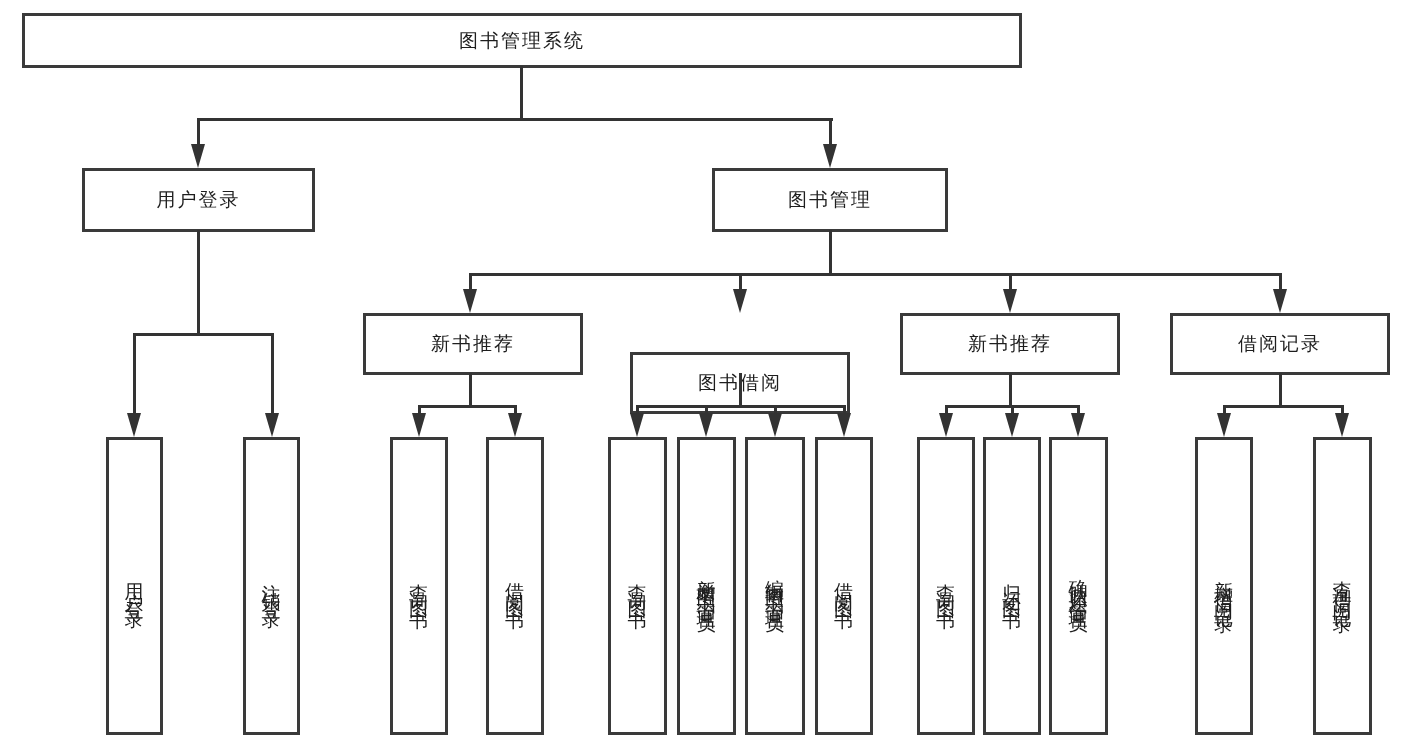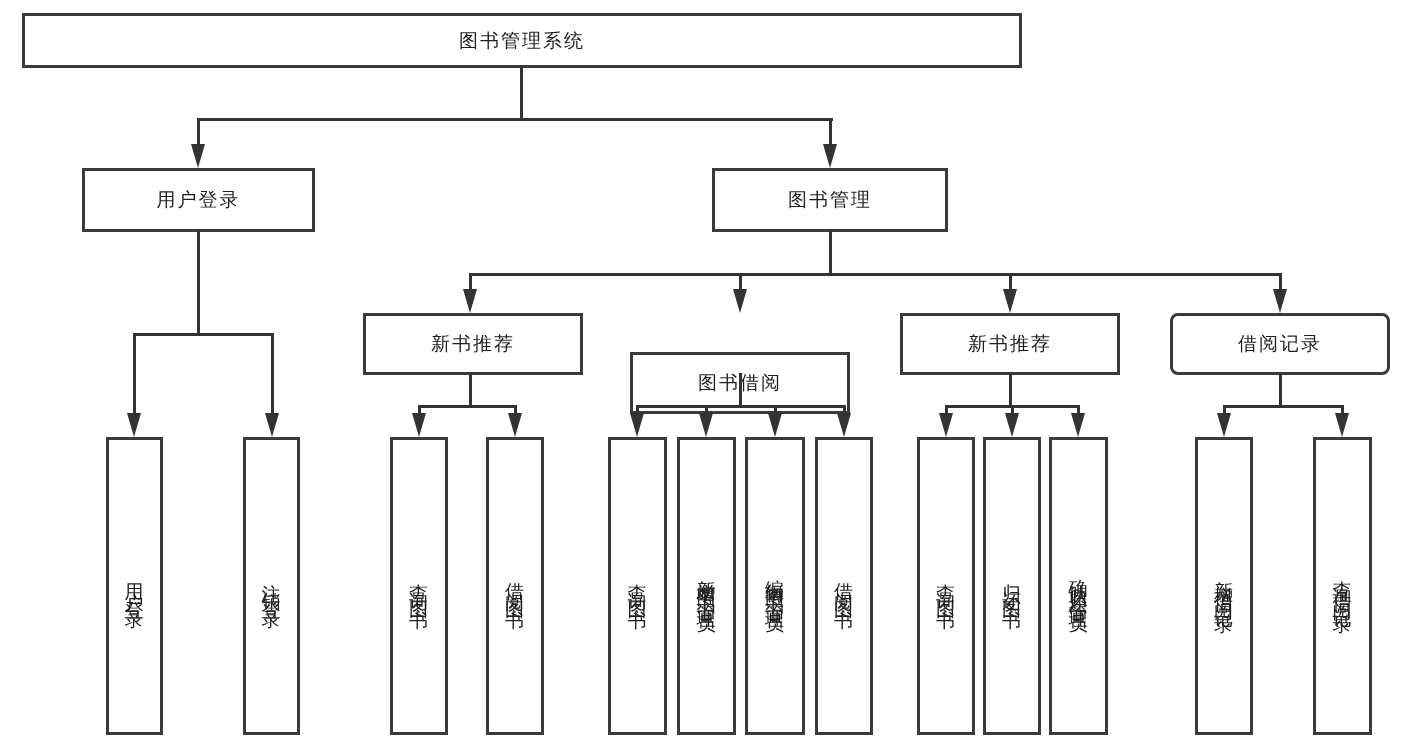--- a/index.html
+++ b/index.html
@@ -49,21 +49,21 @@
   </div>
 
   <div class="box hlabel" style="left:630px;top:313px;width:220px;height:62px;margin-top:39px;">
     <span>图书借阅</span>
   </div>
 
   <div class="box hlabel" style="left:900px;top:313px;width:220px;height:62px;">
     <span>新书推荐</span>
   </div>
 
-  <div class="box hlabel" style="left:1170px;top:313px;width:220px;height:62px;border-radius:8px;">
+  <div class="box hlabel" style="left:1170px;top:313px;width:220px;height:62px;">
     <span>借阅记录</span>
   </div>
 
   <div class="box" style="left:106px;top:437px;width:57px;height:298px;">
     <span class="vlabel">用户登录</span>
   </div>
   <div class="box" style="left:243px;top:437px;width:57px;height:298px;">
     <span class="vlabel">注销登录</span>
   </div>
 

